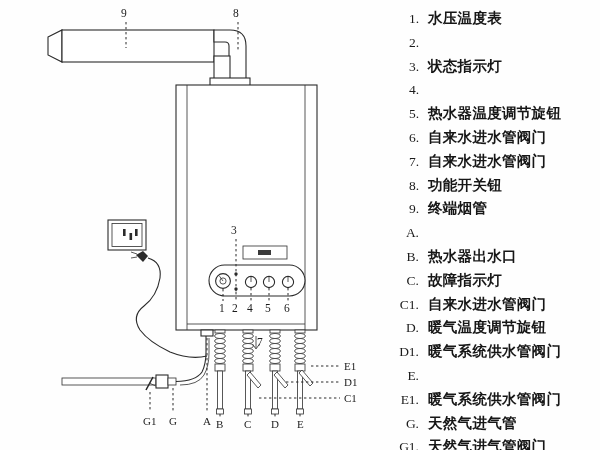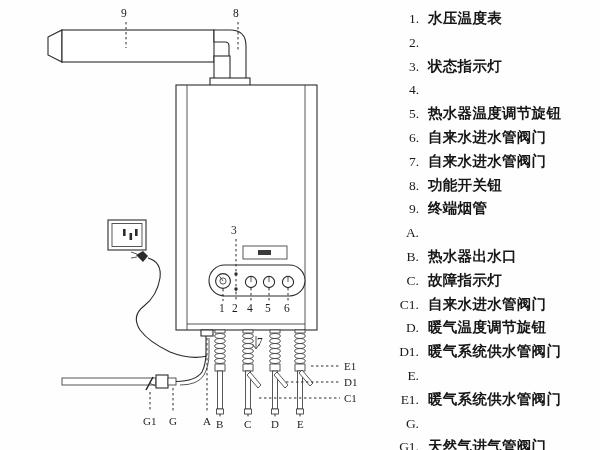--- a/index.html
+++ b/index.html
@@ -298,20 +298,21 @@
     </div>
     <div class="leg-row">
       <span class="leg-key">E.</span>
     </div>
     <div class="leg-row">
       <span class="leg-key">E1.</span>
       <span class="leg-val">暖气系统供水管阀门</span>
     </div>
     <div class="leg-row">
       <span class="leg-key">G.</span>
+      <span class="leg-val">天然气进气管</span>
     </div>
     <div class="leg-row">
       <span class="leg-key">G1.</span>
       <span class="leg-val">天然气进气管阀门</span>
     </div>
   </div>
 
 </div>
 
 </body></html>

